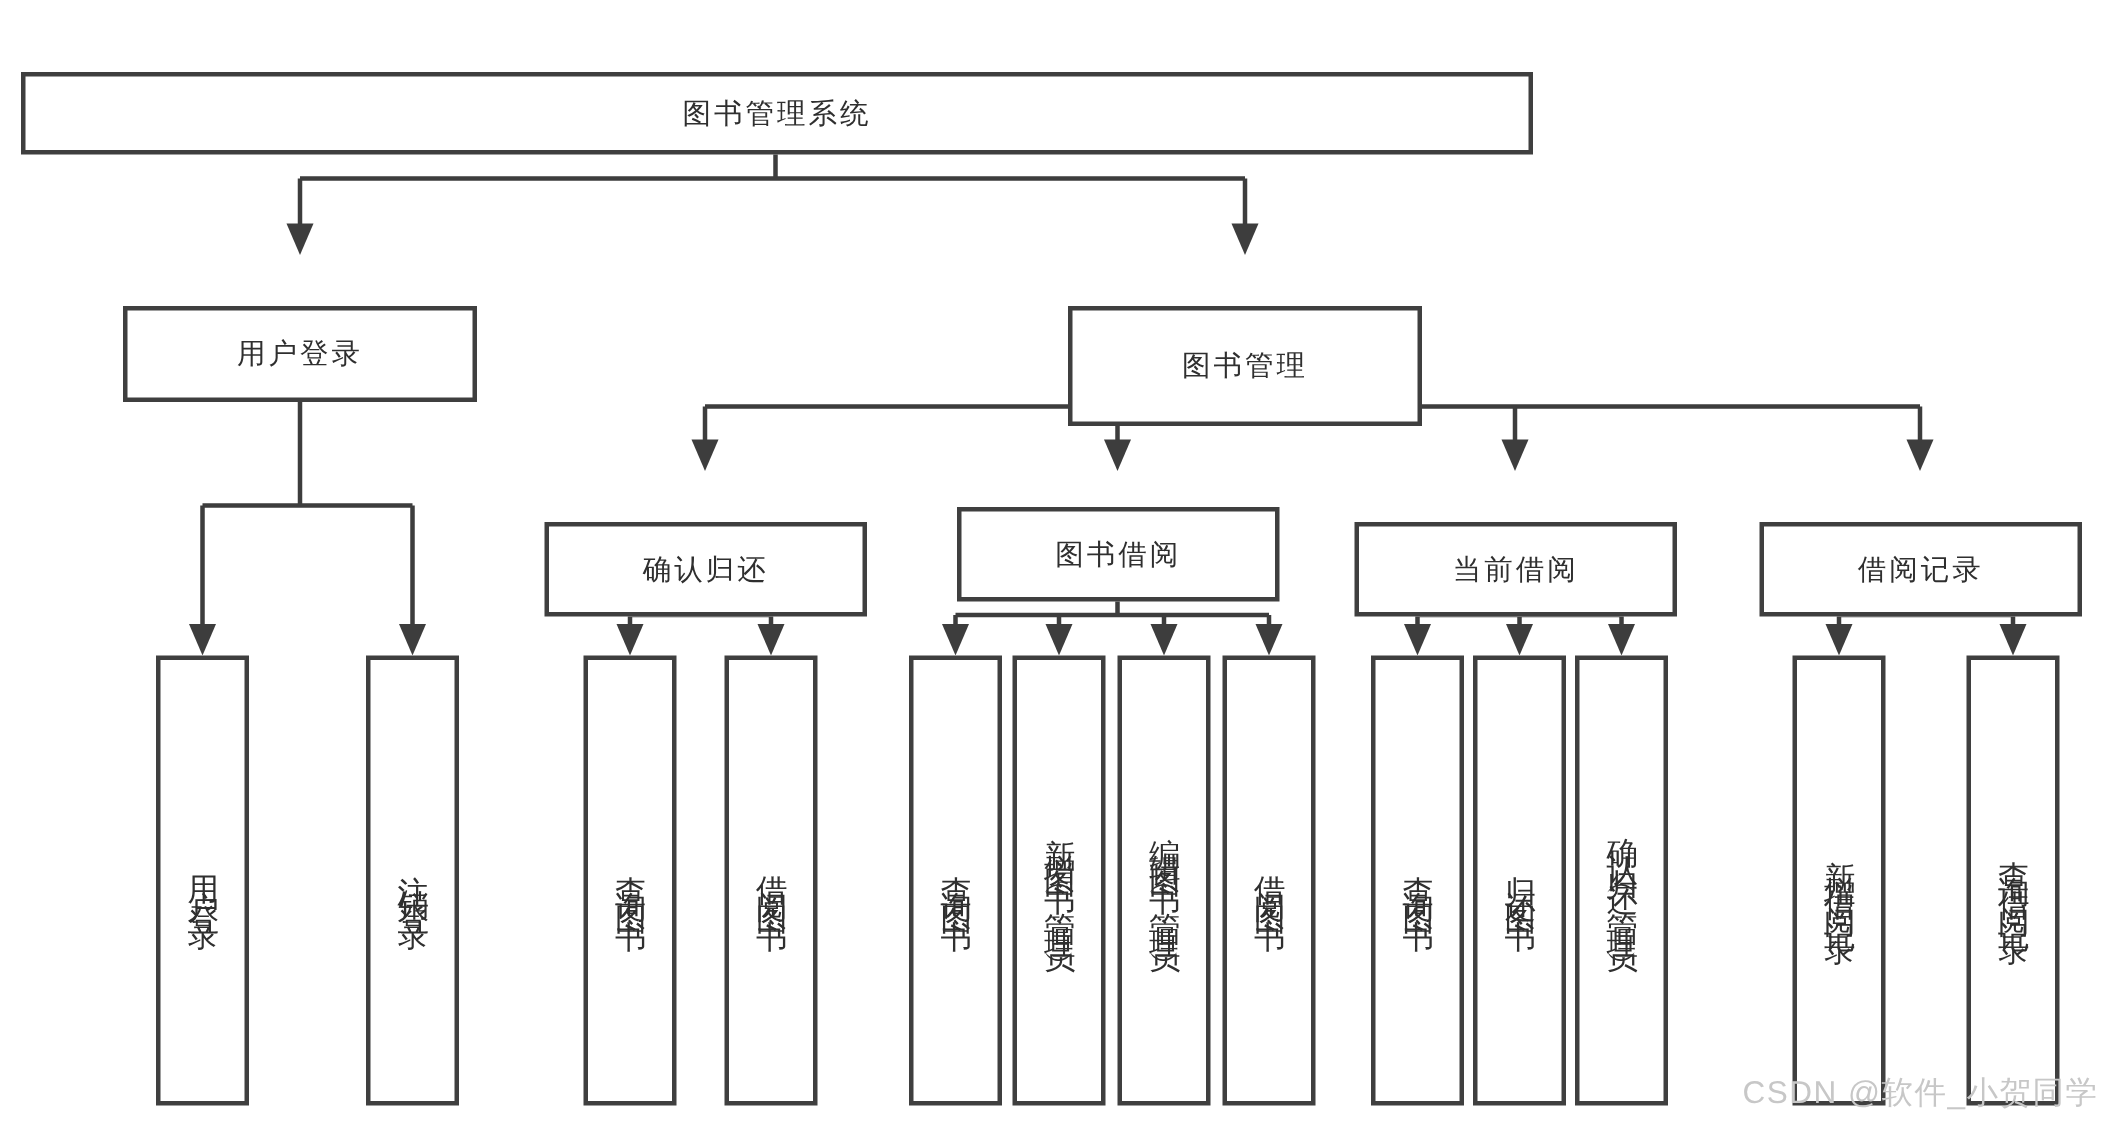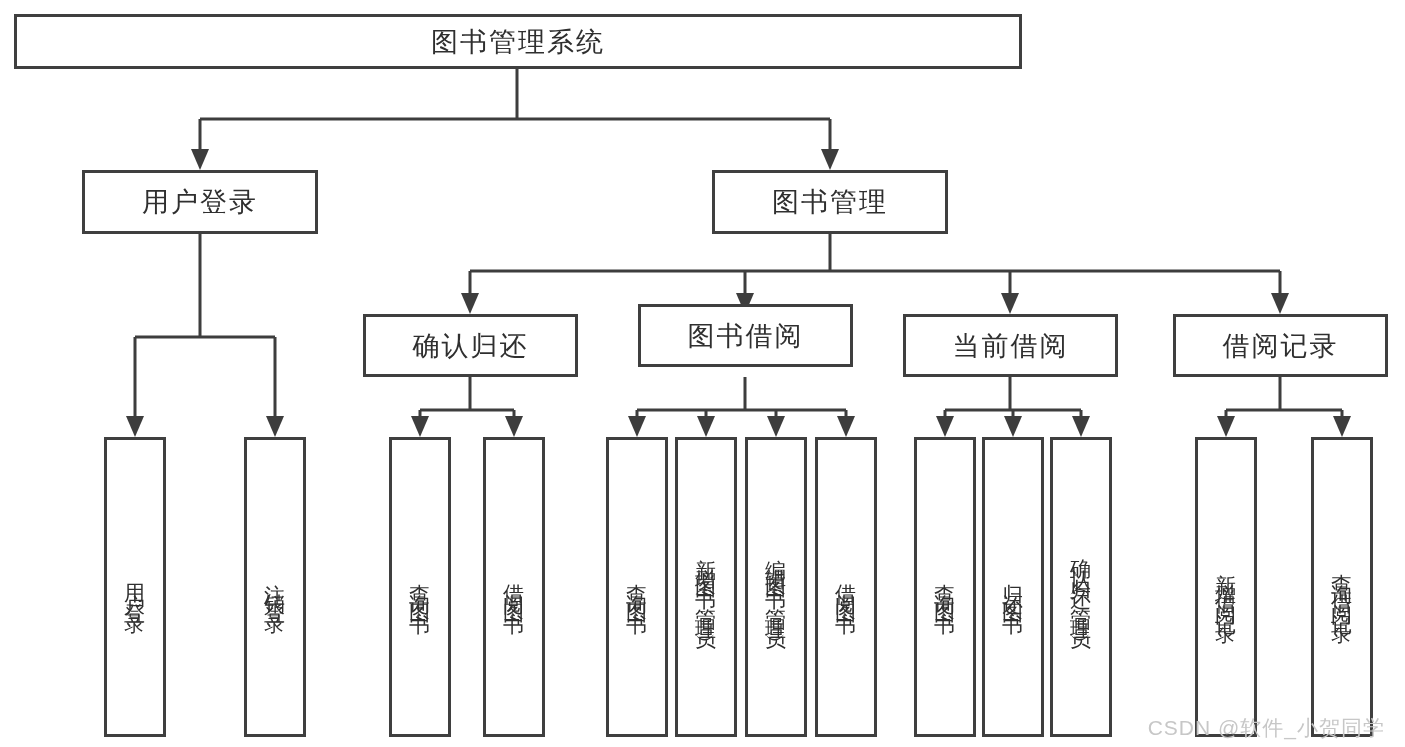--- a/index.html
+++ b/index.html
@@ -19,34 +19,35 @@
     box-sizing:border-box;
     background:#ffffff;
     border:3px solid #3f3f3f;
     color:#2f2f2f;
     display:flex;
     align-items:center;
     justify-content:center;
     text-align:center;
   }
   .h-node {
-    font-size:27px;
+    font-size:19px;
     letter-spacing:2px;
     white-space:nowrap;
+    margin-top:34px;
   }
   .v-node {
     writing-mode:vertical-rl;
     text-orientation:mixed;
     font-size:21px;
     letter-spacing:10px;
     line-height:1;
   }
   .watermark {
     position:absolute;
-    right:20px;
+    right:6px;
     bottom:5px;
     font-size:21px;
     color:#c7c7c7;
     letter-spacing:1px;
     white-space:nowrap;
   }
 </style>
 </head>
 <body>
 
@@ -88,21 +89,21 @@
       <polygon points="1004,416 1022,416 1013,437"></polygon>
       <polygon points="1072,416 1090,416 1081,437"></polygon>
       <polygon points="1217,416 1235,416 1226,437"></polygon>
       <polygon points="1333,416 1351,416 1342,437"></polygon>
     </g>
   </svg>
 
   <div class="node h-node" style="left:14px; top:14px; width:1008px; height:55px;">图书管理系统</div>
 
   <div class="node h-node" style="left:82px; top:170px; width:236px; height:64px;">用户登录</div>
-  <div class="node h-node" style="left:712px; top:170px; width:236px; height:64px;">图书管理</div>
+  <div class="node h-node" style="left:712px; top:170px; width:236px; height:80px;">图书管理</div>
 
   <div class="node h-node" style="left:363px; top:314px; width:215px; height:63px;">确认归还</div>
   <div class="node h-node" style="left:638px; top:304px; width:215px; height:63px;">图书借阅</div>
   <div class="node h-node" style="left:903px; top:314px; width:215px; height:63px;text-align:right;">当前借阅</div>
   <div class="node h-node" style="left:1173px; top:314px; width:215px; height:63px;">借阅记录</div>
 
   <div class="node v-node" style="left:104px; top:437px; width:62px; height:300px;">用户登录</div>
   <div class="node v-node" style="left:244px; top:437px; width:62px; height:300px;">注销登录</div>
 
   <div class="node v-node" style="left:389px; top:437px; width:62px; height:300px;">查询图书</div>

